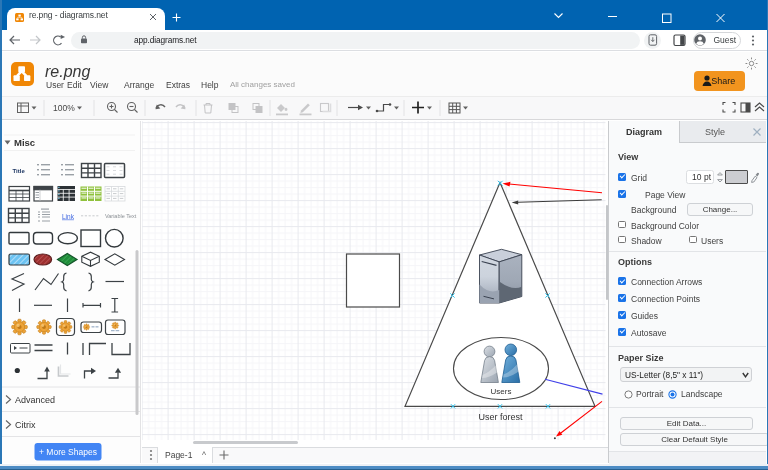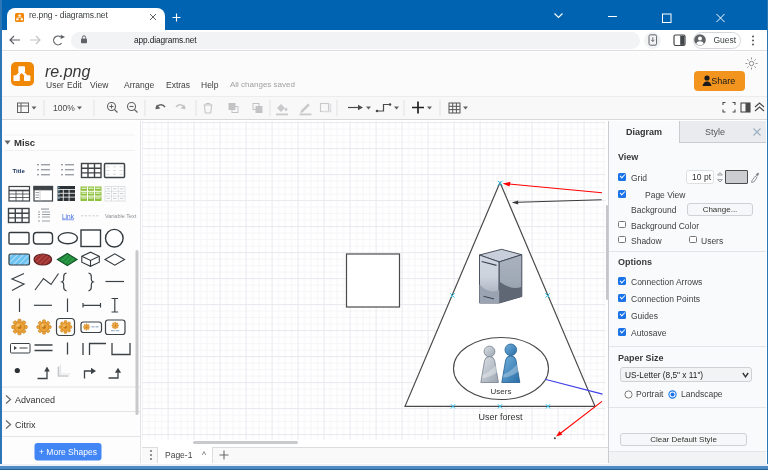--- a/index.html
+++ b/index.html
@@ -589,21 +589,22 @@
     <path d="M0.8,1 L3.5,4.8 L6.2,1" fill="none" stroke="#333" stroke-width="1.4"></path>
   </svg>
   <svg class="abs" style="left:624px; top:389.5px" width="130" height="9" viewBox="0 0 130 9">
     <circle cx="4.5" cy="4.5" r="3.6" fill="#fff" stroke="#7b7b7b" stroke-width="1"></circle>
     <circle cx="48.5" cy="4.5" r="3.6" fill="#fff" stroke="#1a73e8" stroke-width="1.1"></circle>
     <circle cx="48.5" cy="4.5" r="2" fill="#1a73e8"></circle>
   </svg>
   <div class="abs plabel" style="left:636px; top:389px;">Portrait</div>
   <div class="abs plabel" style="left:681px; top:389px;">Landscape</div>
   <div class="abs pdivider" style="top:406.5px;"></div>
-  <div class="abs pbtn" style="left:620px; top:433px; width:127px; height:12.5px; line-height:12px;">Clear Default Style</div>
+  <div class="abs pbtn" style="left:620px; top:417px; width:133px; height:12.5px; line-height:12px;">Edit Data...</div>
+  <div class="abs pbtn" style="left:620px; top:433px; width:149px; height:12.5px; line-height:12px;">Clear Default Style</div>
   <div class="abs pdivider" style="top:450.5px;"></div>
   <div class="abs" style="left:609px; top:451.5px; width:157px; height:12px; background:#f2f3f5;"></div>
 
   <div class="abs edgeL"></div>
   <div class="abs edgeR"></div>
   <div class="abs bot1"></div>
   <div class="abs bot2"></div>
   <div class="abs bot3"></div>
 </div>
 

